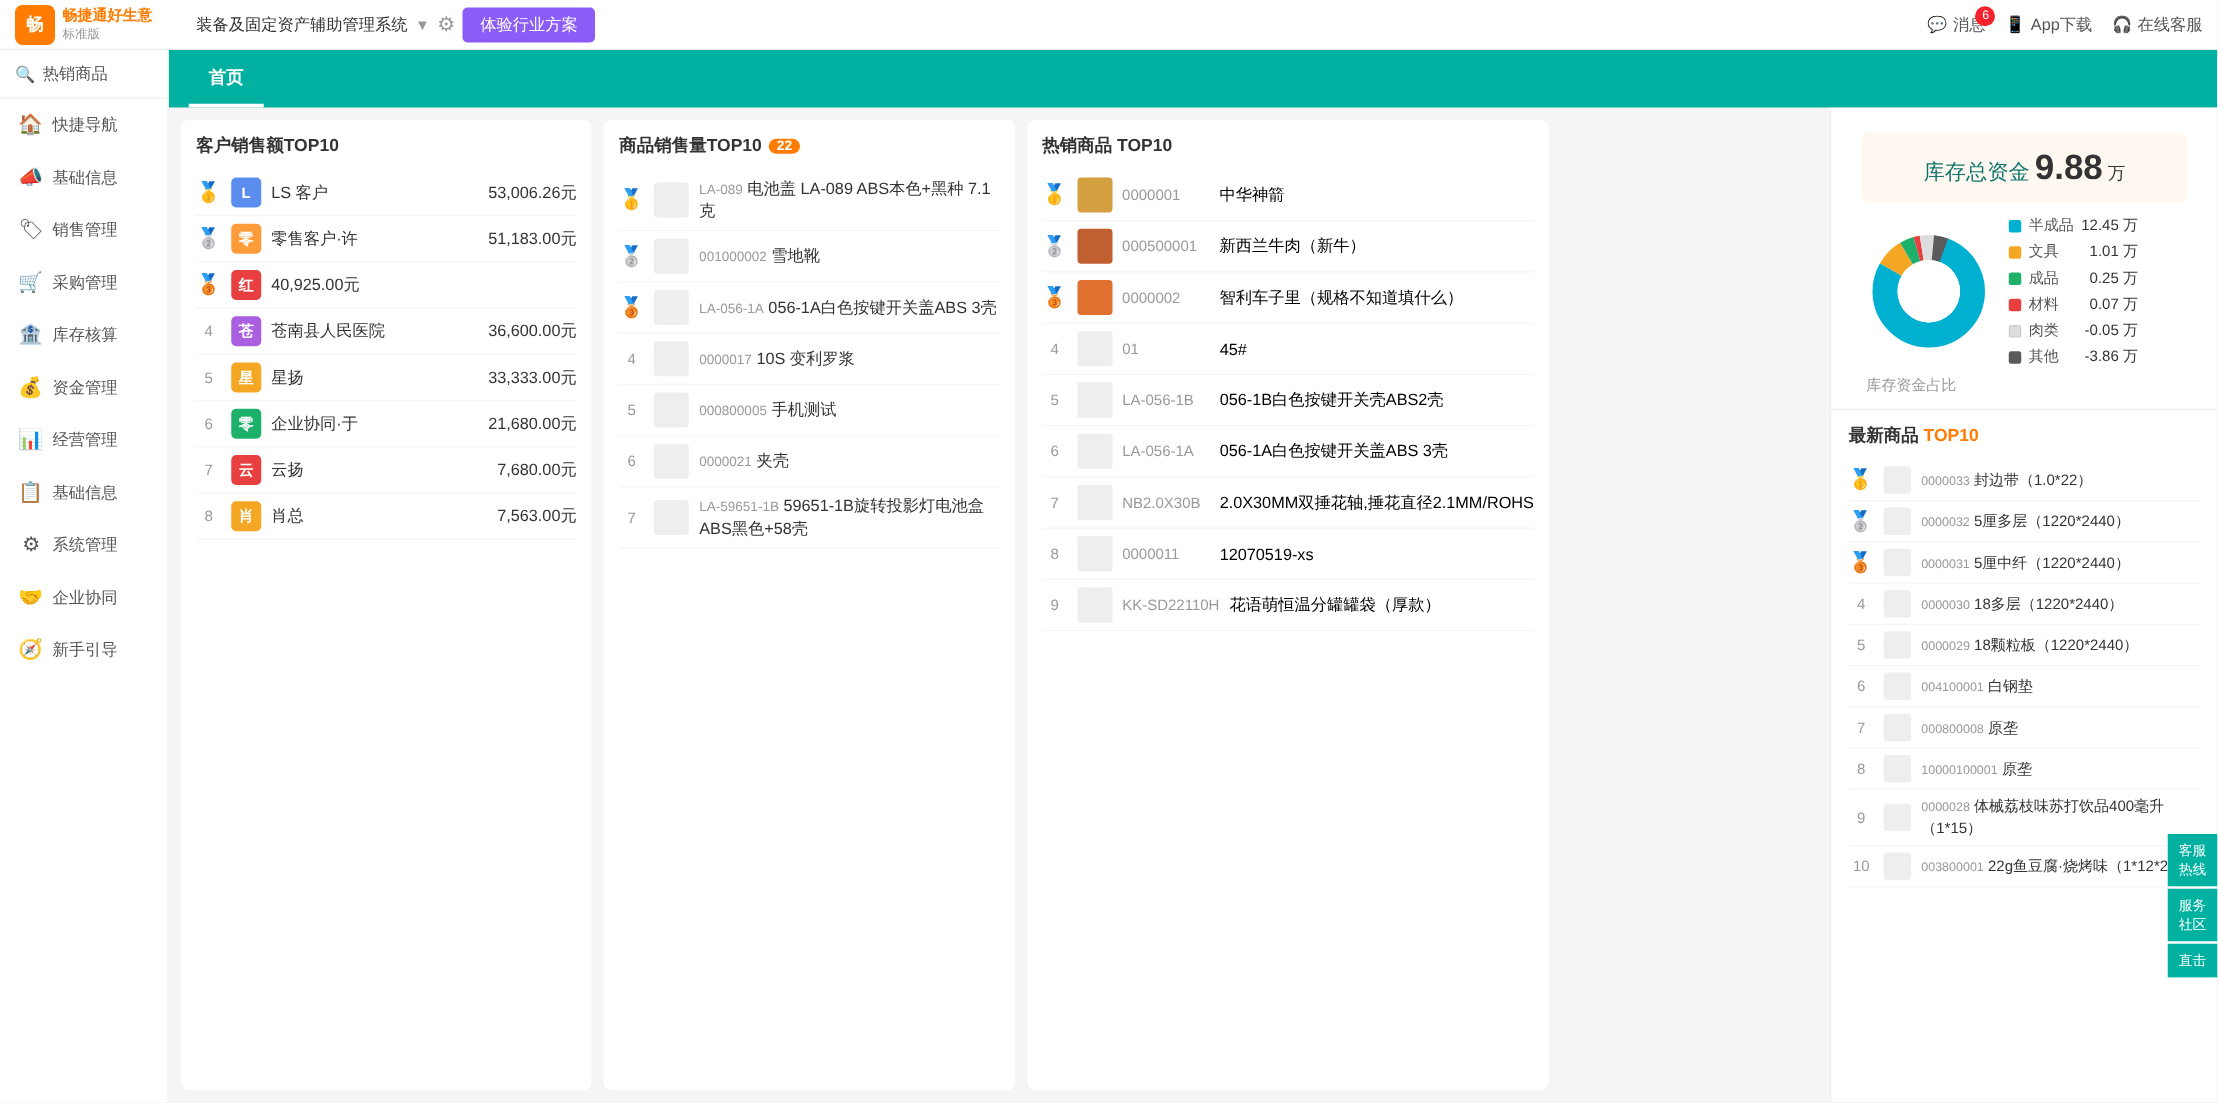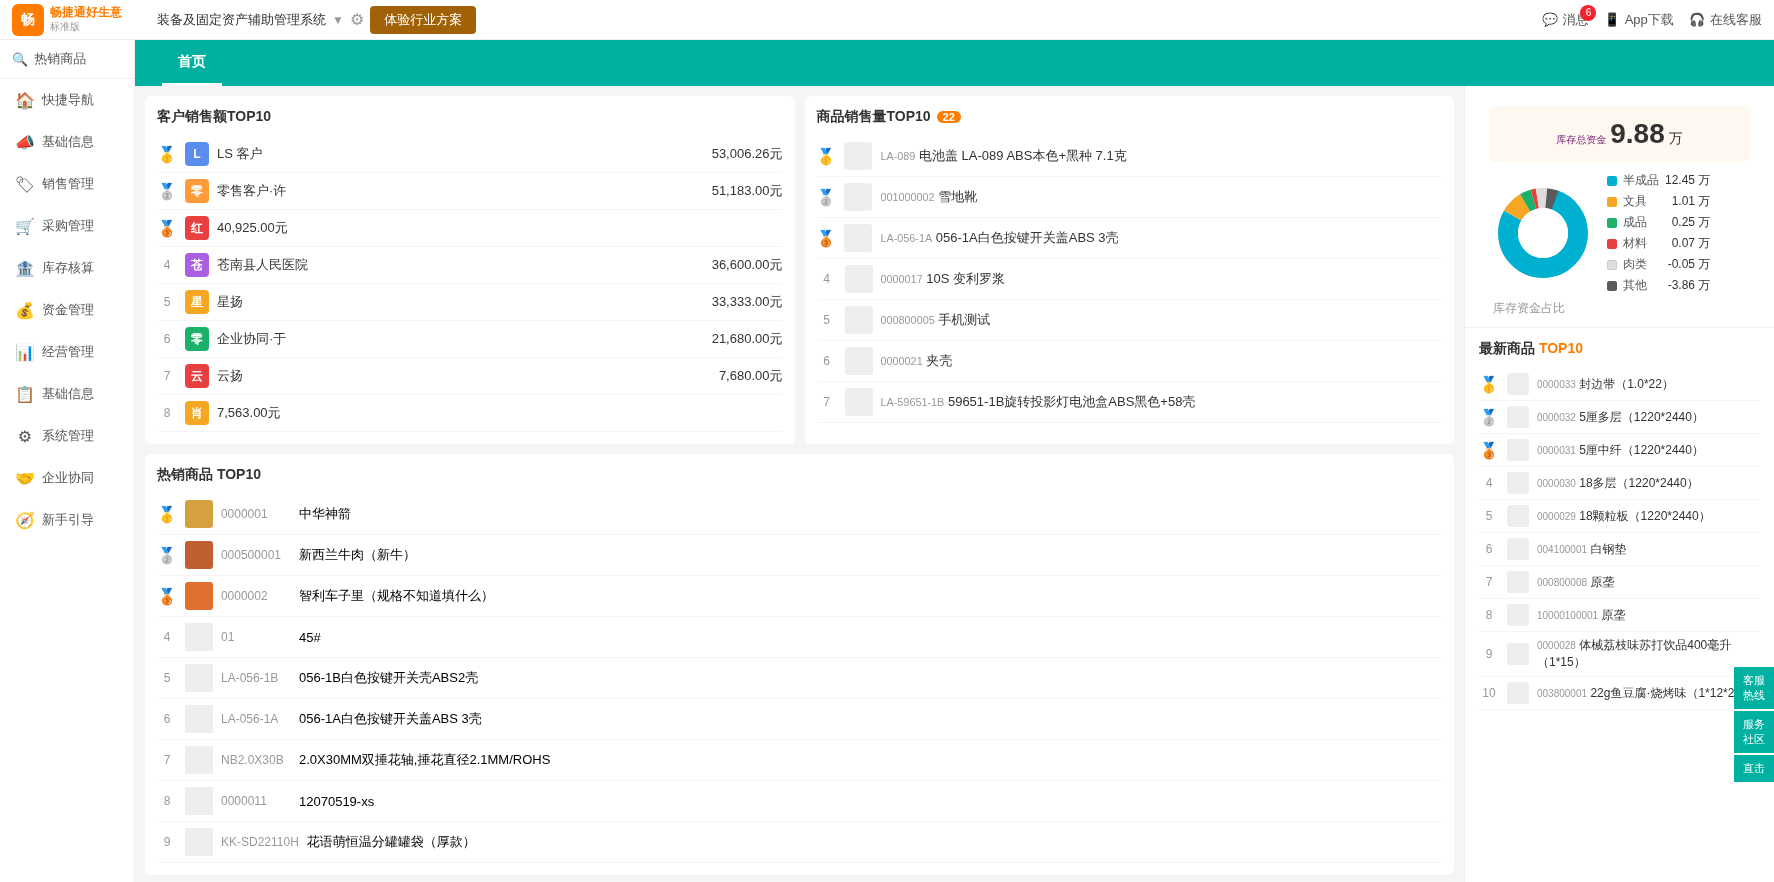--- a/index.html
+++ b/index.html
@@ -8,46 +8,46 @@
     
     .topbar { height: 40px; background: #fff; display: flex; align-items: center; padding: 0 12px; border-bottom: 1px solid #eee; flex-shrink: 0; gap: 10px; }
     .topbar-logo { display: flex; align-items: center; gap: 6px; width: 135px; }
     .logo-icon { width: 32px; height: 32px; background: #ff7c00; border-radius: 6px; display: flex; align-items: center; justify-content: center; color: #fff; font-weight: bold; font-size: 14px; }
     .logo-text { font-size: 12px; color: #ff7c00; font-weight: bold; line-height: 1.2; }
     .logo-sub { font-size: 10px; color: #999; }
     .topbar-system { display: flex; align-items: center; gap: 6px; flex: 1; }
     .system-name { font-size: 13px; color: #333; }
     .system-arrow { color: #999; font-size: 12px; }
     .gear-icon { color: #999; font-size: 16px; cursor: pointer; }
-    .try-btn { background: #a16207; color: #fff; border: none; border-radius: 4px; padding: 5px 14px; font-size: 13px; cursor: pointer; }
+    .try-btn { background: #8b5cf6; color: #fff; border: none; border-radius: 4px; padding: 5px 14px; font-size: 13px; cursor: pointer; }
     .topbar-right { display: flex; align-items: center; gap: 16px; }
     .topbar-right-item { display: flex; align-items: center; gap: 4px; font-size: 13px; color: #555; cursor: pointer; position: relative; }
     .badge { background: #f5222d; color: #fff; border-radius: 8px; font-size: 10px; padding: 0 4px; min-width: 16px; height: 16px; display: flex; align-items: center; justify-content: center; position: absolute; top: -6px; right: -8px; }
 
     
     .main-layout { display: flex; flex: 1; overflow: hidden; }
 
     
     .sidebar { width: 135px; background: #fff; border-right: 1px solid #eee; display: flex; flex-direction: column; flex-shrink: 0; overflow-y: auto; }
     .sidebar-search { display: flex; align-items: center; gap: 6px; padding: 10px 12px; color: #555; cursor: pointer; border-bottom: 1px solid #f0f0f0; }
     .sidebar-item { display: flex; align-items: center; gap: 8px; padding: 12px 16px; cursor: pointer; color: #555; transition: background 0.2s; }
     .sidebar-item .icon { width: 18px; height: 18px; display: flex; align-items: center; justify-content: center; font-size: 16px; }
     .sidebar-item .label { font-size: 13px; }
-    .nav-bar { height: 46px; background: #00b0a0; display: flex; align-items: flex-start; padding: 0 27px; flex-shrink: 0; }
+    .nav-bar { height: 46px; background: #00b0a0; display: flex; align-items: flex-start; padding: 0 16px; flex-shrink: 0; }
     .nav-tab { color: #fff; padding: 0 16px; height: 46px; display: flex; align-items: center; font-size: 14px; cursor: pointer; border-bottom: 3px solid transparent; }
     .nav-tab.active { border-bottom: 3px solid #fff; font-weight: bold; }
 
     
     .content { flex: 1; overflow: hidden; display: flex; flex-direction: column; }
 
     
     .page-content { display: flex; flex: 1; overflow: hidden; gap: 0; }
 
     
-    .left-panel { flex: 1; overflow-y: auto; padding: 10px; display: flex; flex-direction: column; gap: 10px; }
+    .left-panel { flex: 1; overflow-y: auto; padding: 10px; display: flex; gap: 10px; }
 
     
     .right-panel { width: 310px; background: #fff; border-left: 1px solid #eee; overflow-y: auto; padding: 0; flex-shrink: 0; }
 
     
     .card { background: #fff; border-radius: 6px; padding: 12px; }
     .card-title { font-size: 14px; font-weight: bold; color: #333; margin-bottom: 10px; display: flex; align-items: center; gap: 6px; }
     .card-title .count-badge { background: #ff7c00; color: #fff; border-radius: 10px; font-size: 11px; padding: 0 6px; }
 
     
@@ -58,21 +58,21 @@
     .rank-name { flex: 1; font-size: 13px; color: #333; }
     .rank-value { font-size: 13px; color: #333; }
     .medal-gold { font-size: 16px; }
     .medal-silver { font-size: 16px; }
     .medal-bronze { font-size: 16px; }
 
     
     .two-col { display: flex; gap: 10px; }
     .two-col > div { flex: 1; }
     .inv-total-section { padding: 12px 14px; background: #fff8f0; margin: 10px; border-radius: 6px; text-align: center; }
-    .inv-total-label { font-size: 10px; color: #701a75; }
+    .inv-total-label { font-size: 17px; color: #0f766e; }
     .inv-total-unit { font-size: 14px; color: #333; }
     .inv-chart-section { padding: 0 14px; }
     .donut-container { display: flex; align-items: center; gap: 14px; }
     .donut-svg { width: 100px; height: 100px; }
     .legend { display: flex; flex-direction: column; gap: 4px; }
     .legend-item { display: flex; align-items: center; gap: 6px; font-size: 12px; }
     .legend-dot { width: 10px; height: 10px; border-radius: 2px; flex-shrink: 0; }
     .legend-name { flex: 1; color: #555; }
     .legend-val { color: #333; font-size: 12px; }
     .inv-chart-label { font-size: 12px; color: #999; margin-top: 6px; margin-bottom: 10px; }
@@ -237,20 +237,21 @@
               </div>
               <div class="rank-item">
                 <span class="rank-num">7</span>
                 <div class="rank-avatar" style="background:#e84040">云</div>
                 <span class="rank-name">云扬</span>
                 <span class="rank-value">7,680.00元</span>
               </div>
               <div class="rank-item">
                 <span class="rank-num">8</span>
                 <div class="rank-avatar" style="background:#f5a623">肖</div>
+                <span class="rank-name">肖总</span>
                 <span class="rank-value">7,563.00元</span>
               </div>
             </div>
           </div>
 
           <div class="card">
             <div class="card-title">
               <span>商品销售量TOP10</span>
               <span class="count-badge">22</span>
             </div>

